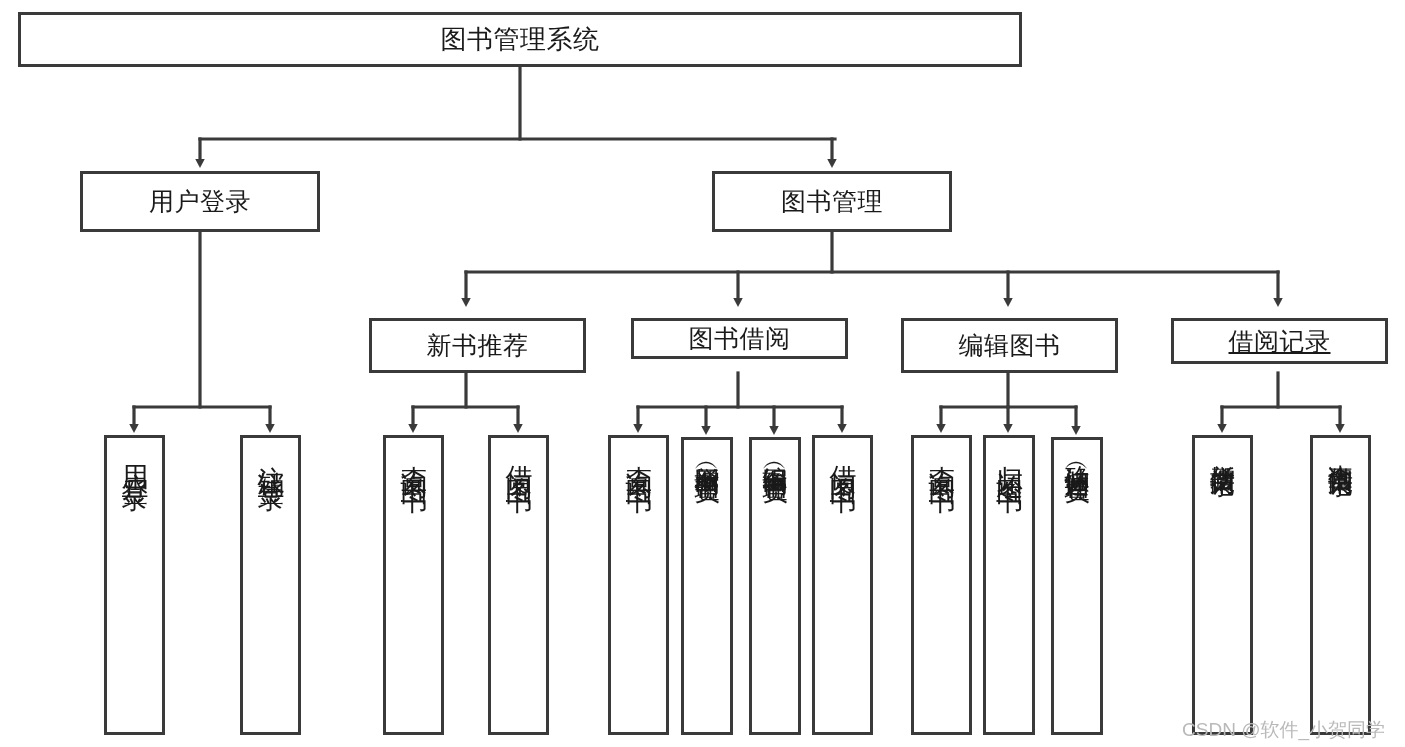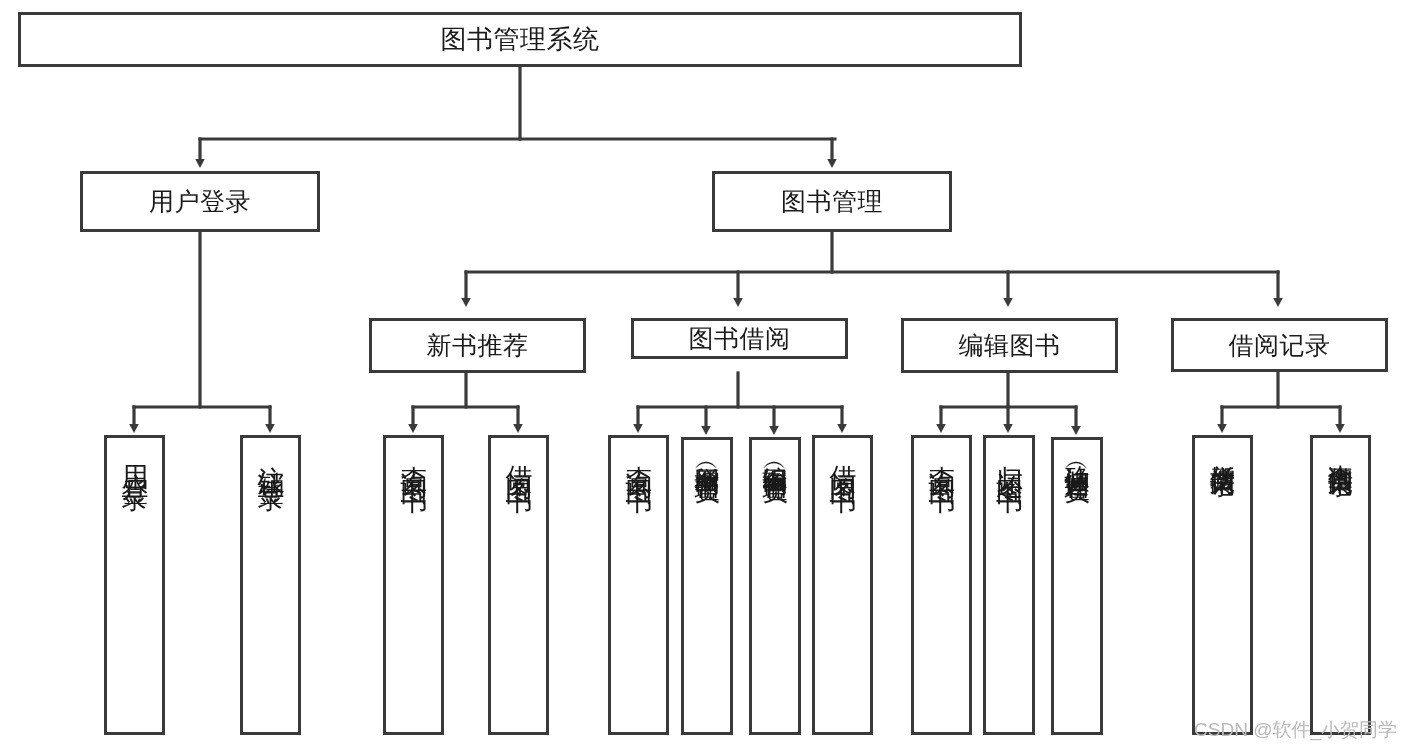--- a/index.html
+++ b/index.html
@@ -64,21 +64,21 @@
     line-height: 1.0;
     letter-spacing: 7px;
     white-space: nowrap;
   }
   .node.vertical.tight .node-label {
     font-size: 25px;
     letter-spacing: 2px;
   }
   .watermark {
     position: absolute;
-    right: 8px;
+    right: 20px;
     bottom: 4px;
     font-size: 19px;
     color: #b9b9b9;
     z-index: 5;
     white-space: nowrap;
     user-select: none;
   }
 </style>
 </head>
 <body>
@@ -150,21 +150,21 @@
 
   <div class="node horizontal" style="left:369px; top:318px; width:217px; height:55px;">
     <span class="node-label">新书推荐</span>
   </div>
   <div class="node horizontal" style="left:631px; top:318px; width:217px; height:41px;">
     <span class="node-label">图书借阅</span>
   </div>
   <div class="node horizontal" style="left:901px; top:318px; width:217px; height:55px;">
     <span class="node-label">编辑图书</span>
   </div>
-  <div class="node horizontal" style="left:1171px; top:318px; width:217px; height:54px;">
+  <div class="node horizontal" style="left:1171px; top:318px; width:217px; height:46px;text-decoration:underline;">
     <span class="node-label">借阅记录</span>
   </div>
 
   <div class="node vertical" style="left:104px; top:435px; width:61px; height:300px;">
     <span class="node-label">用户登录</span>
   </div>
   <div class="node vertical" style="left:240px; top:435px; width:61px; height:300px;">
     <span class="node-label">注销登录</span>
   </div>
 

